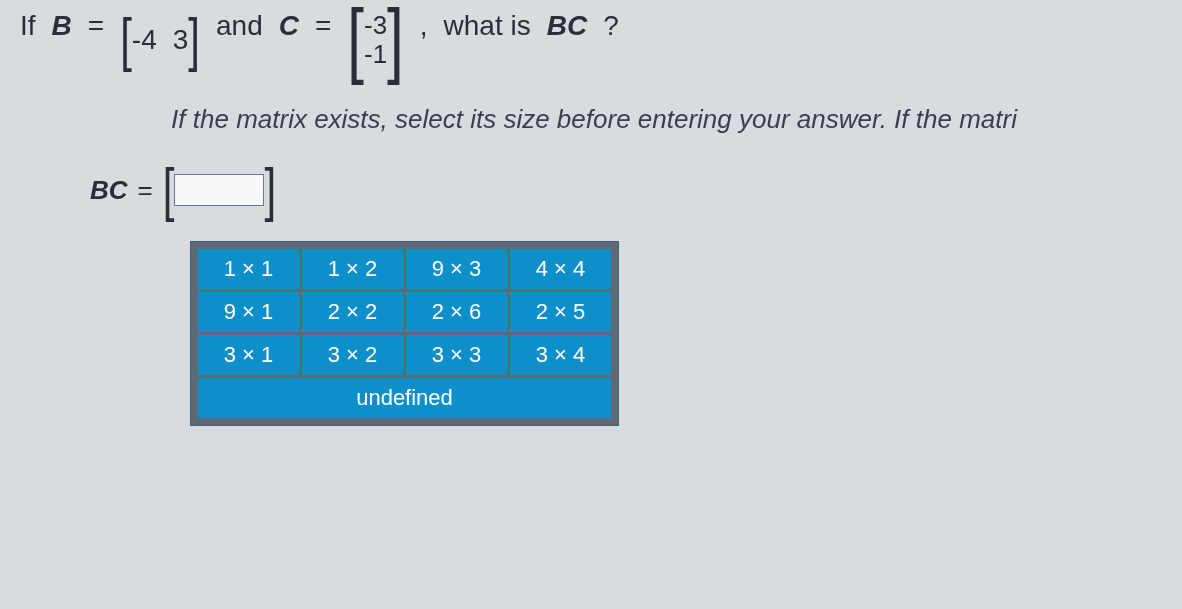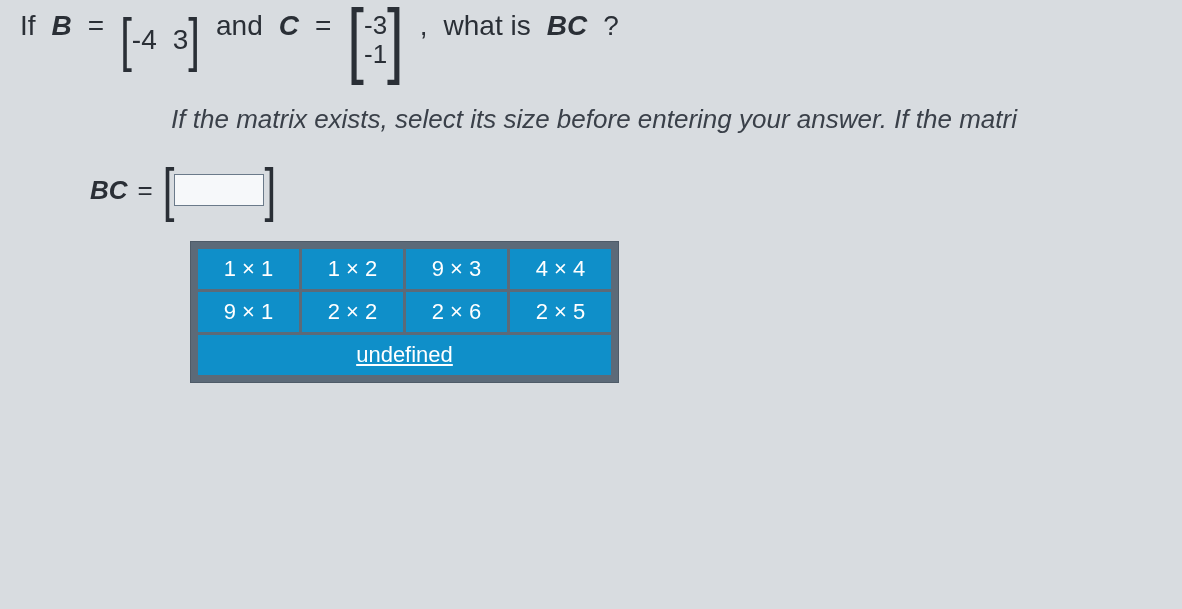--- a/index.html
+++ b/index.html
@@ -98,21 +98,20 @@
   }
   .undef {
     background: #0f8fc9;
     color: #fff;
     font-size: 18px;
     text-align: center;
     padding: 8px 0;
     border: 3px solid #5c6a78;
     cursor: pointer;
     font-weight: 500;
-    text-decoration: underline;
   }
   .mrow { display:inline-flex; gap: 16px; }
 </style>
 </head>
 <body>
 
 <div class="page">
 
   <div class="line1">
     <span>If</span>
@@ -166,19 +165,25 @@
         <td>9 × 3</td>
         <td>4 × 4</td>
       </tr>
       <tr>
         <td>9 × 1</td>
         <td>2 × 2</td>
         <td>2 × 6</td>
         <td>2 × 5</td>
       </tr>
       <tr>
+        <td>3 × 1</td>
+        <td>3 × 2</td>
+        <td>3 × 3</td>
+        <td>3 × 4</td>
+      </tr>
+      <tr>
         <td colspan="4" class="undef">undefined</td>
       </tr>
     </tbody>
       </table>
   </div>
 
 </div>
 
 </body></html>

